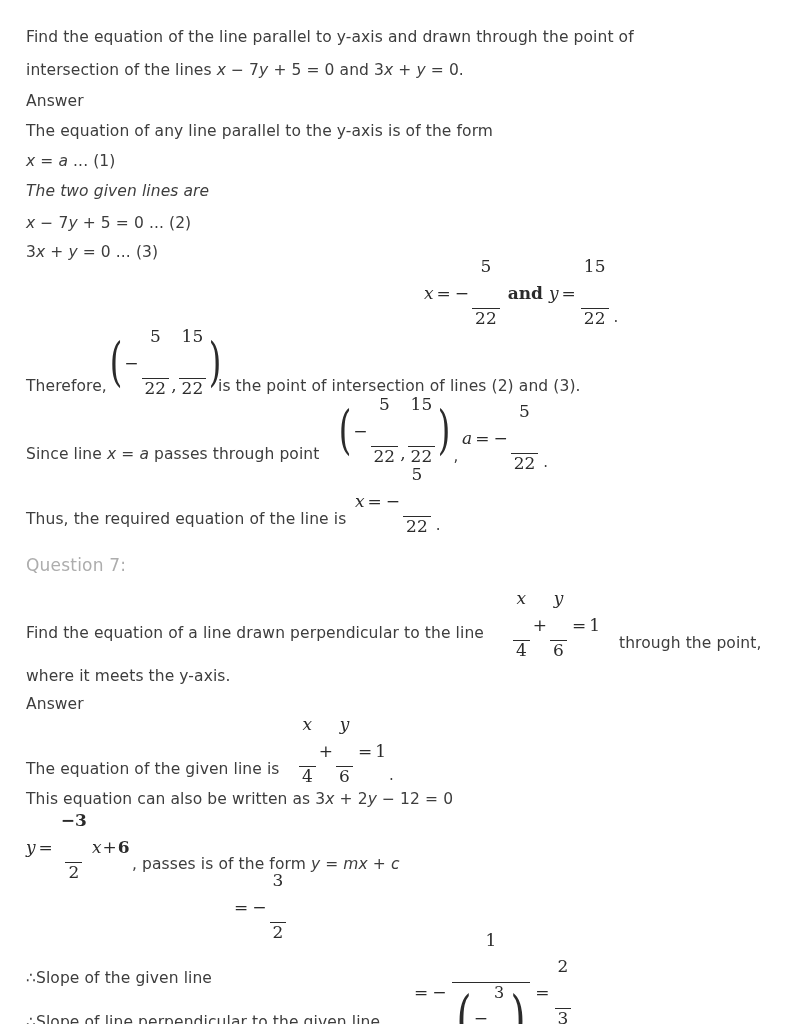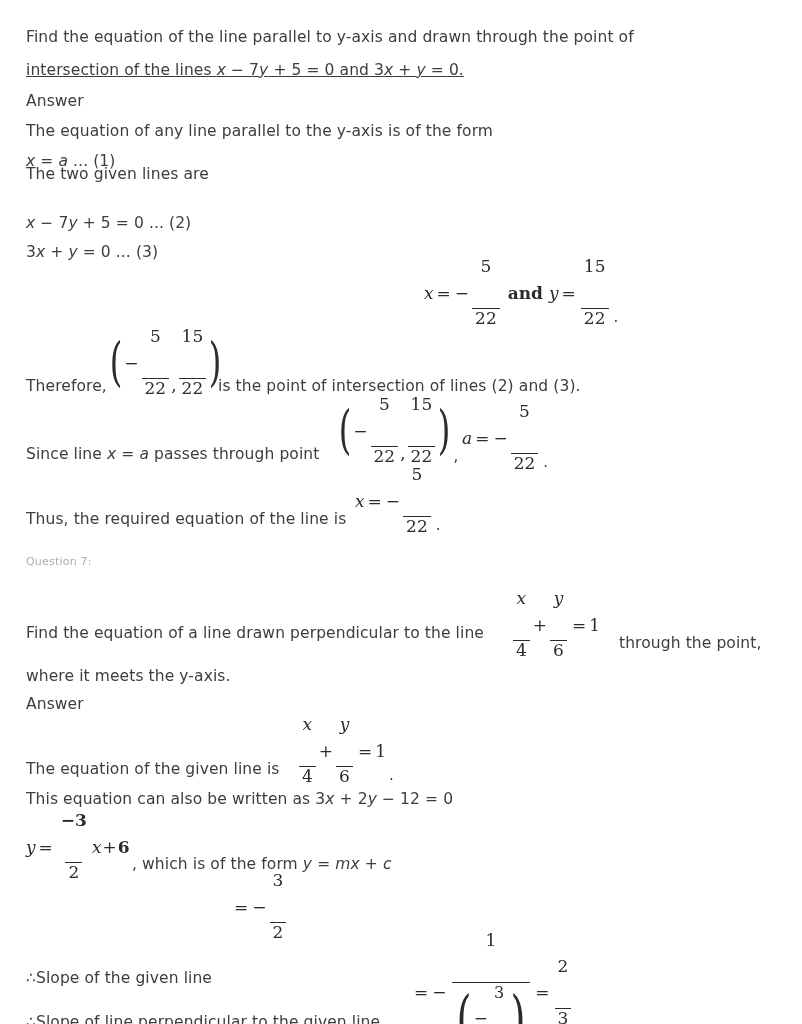--- a/index.html
+++ b/index.html
@@ -34,21 +34,21 @@
     color: #3d3d3d;
     letter-spacing: 0.1px;
     margin-top: 16px;
   }
 
   .it { font-style: italic; }
 
   .qlabel {
     position: absolute;
     left: 26px;
-    font-size: 11px;
+    font-size: 17px;
     color: #adadad;
     letter-spacing: 0.2px;
   }
 
   
   .math {
     position: absolute;
     font-family: "DejaVu Serif", "Liberation Serif", serif;
     color: #2b2b2b;
     white-space: nowrap;
@@ -120,37 +120,37 @@
 </style>
 </head>
 <body>
 
 <div class="page">
 
   <div class="line" style="top:14px;">
     <span>Find the equation of the line parallel to y-axis and drawn through the point of</span>
   </div>
 
-  <div class="line" style="top:47px;text-decoration:underline;">
+  <div class="line" style="top:47px;">
     <span>intersection of the lines </span><span class="it">x</span><span> − 7</span><span class="it">y</span><span> + 5 = 0 and 3</span><span class="it">x</span><span> + </span><span class="it">y</span><span> = 0.</span>
   </div>
 
   <div class="line" style="top:78px;">
     <span>Answer</span>
   </div>
 
   <div class="line" style="top:108px;">
     <span>The equation of any line parallel to the y-axis is of the form</span>
   </div>
 
   <div class="line" style="top:138px;">
     <span class="it">x</span><span> = </span><span class="it">a</span><span> ... (1)</span>
   </div>
 
-  <div class="line" style="top:151px;">
+  <div class="line" style="top:168px;font-style:italic;">
     <span>The two given lines are</span>
   </div>
 
   <div class="line" style="top:200px;">
     <span class="it">x</span><span> − 7</span><span class="it">y</span><span> + 5 = 0 ... (2)</span>
   </div>
 
   <div class="line" style="top:229px;">
     <span>3</span><span class="it">x</span><span> + </span><span class="it">y</span><span> = 0 ... (3)</span>
   </div>
@@ -306,21 +306,21 @@
     <span class="frac">
       <span class="num" style="font-weight:bold;">−3</span>
       <span class="den">2</span>
     </span>
     <span class="mi">x</span>
     <span class="tight">+</span>
     <span style="font-weight:bold;">6</span>
   </div>
 
   <div class="line" style="left:132px; top:841px;">
-    <span>, which is of the form </span><span class="it">y</span><span> = </span><span class="it">mx</span><span> + </span><span class="it">c</span>
+    <span>, passes is of the form </span><span class="it">y</span><span> = </span><span class="it">mx</span><span> + </span><span class="it">c</span>
   </div>
 
   <div class="line" style="top:955px;">
     <span>∴Slope of the given line</span>
   </div>
 
   <div class="math" style="left:231px; top:872px;">
     <span class="op">=</span>
     <span class="tight">−</span>
     <span class="frac">

